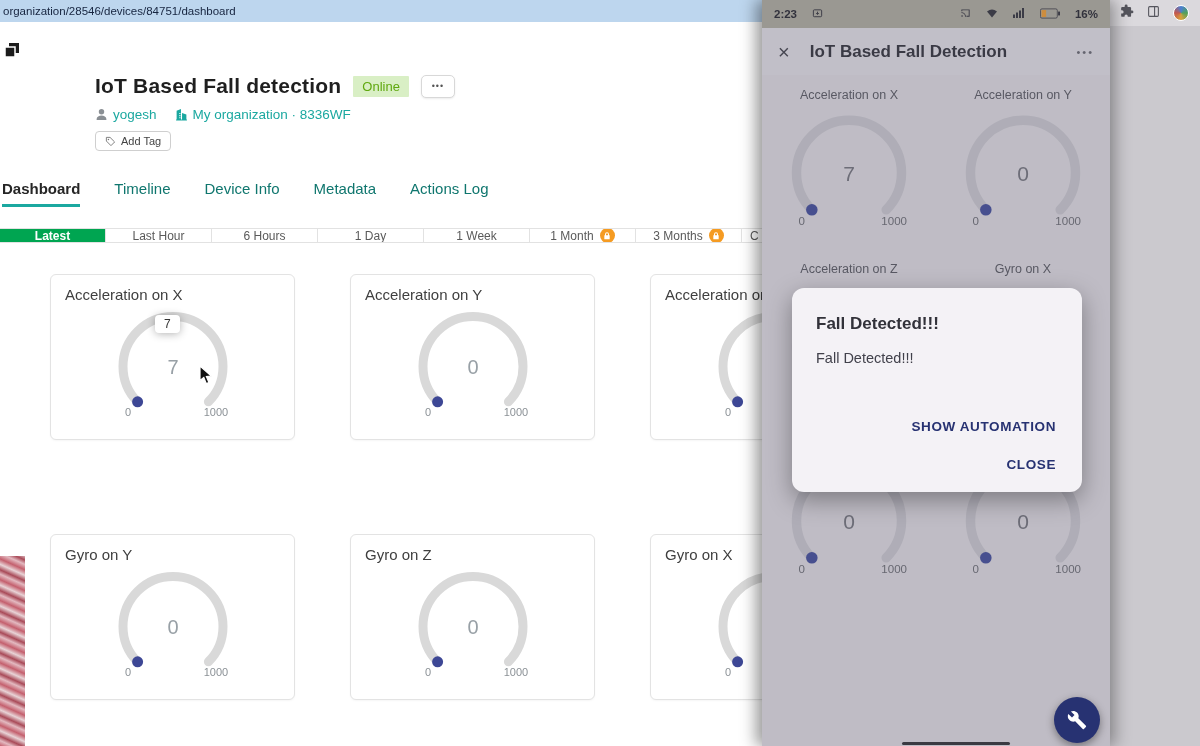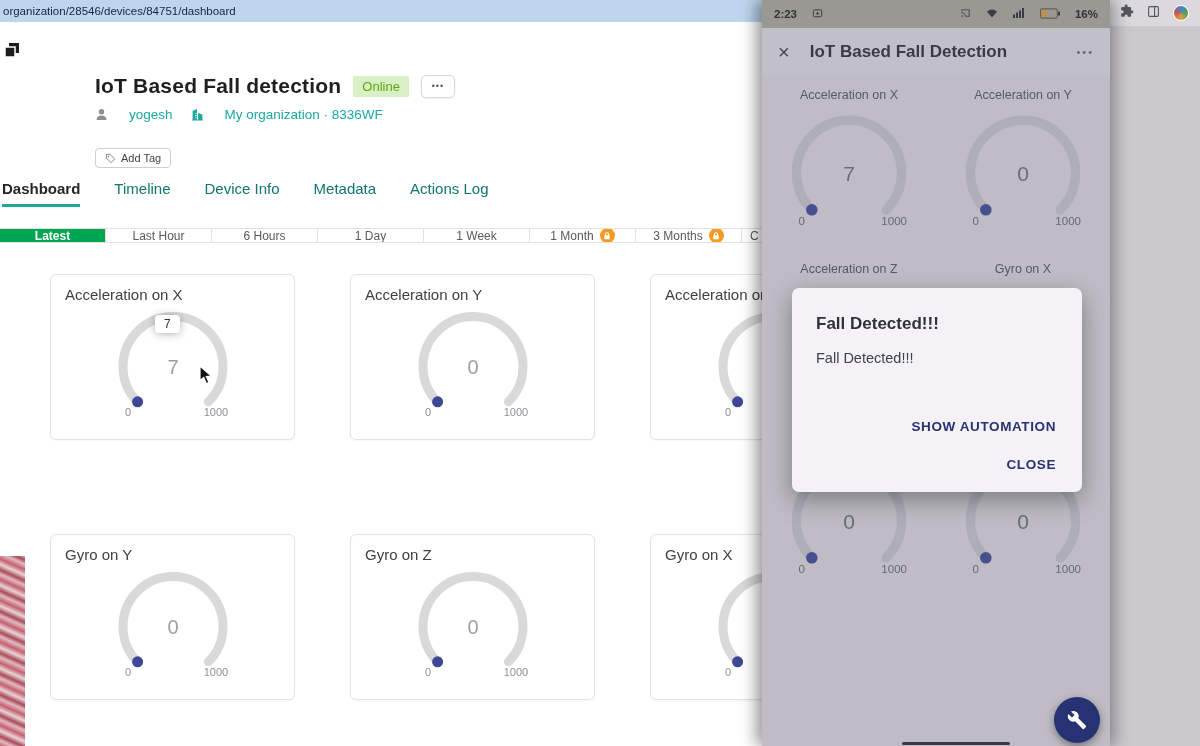--- a/index.html
+++ b/index.html
@@ -19,22 +19,22 @@
   .logo{position:absolute;left:2px;top:54px;width:88px;text-align:center}
   .logo-brand{font-size:8px;font-weight:bold;color:#c62828;letter-spacing:.3px;margin-top:2px}
   .logo-script{display:block;margin:1px auto 0}
 
   .dev-header{position:absolute;left:95px;top:52px}
   .title-row{display:flex;align-items:center;gap:12px}
   .title-row h1{font-size:21px;font-weight:bold;color:#1f1f1f;letter-spacing:.2px}
   .badge{background:var(--badge-green-bg);color:var(--badge-green-text);font-size:13px;font-weight:normal;padding:3px 9px;border-radius:1px}
   .menu-btn{background:#fff;border:1px solid #d8d8d8;border-radius:5px;width:34px;height:23px;font-size:9px;color:#555;letter-spacing:1px;cursor:pointer;box-shadow:0 1px 2px rgba(0,0,0,.08)}
   .meta-row{display:flex;align-items:center;gap:18px;margin-top:9px}
-  .meta{display:inline-flex;align-items:center;gap:21px;font-size:13.5px;color:var(--teal)}
-  .tag-row{margin-top:26px}
+  .meta{display:inline-flex;align-items:center;gap:5px;font-size:13.5px;color:var(--teal)}
+  .tag-row{margin-top:9px}
   .addtag{display:inline-flex;align-items:center;gap:5px;background:#fff;border:1px solid #cfcfcf;border-radius:4px;padding:3px 9px;font-size:11px;color:#444;cursor:pointer}
 
   .tabs{position:absolute;left:2px;top:158px;display:flex;gap:34px}
   .tab{font-size:15px;color:#0f766e;padding-bottom:7px;cursor:pointer}
   .tab.active{color:#262626;font-weight:bold;border-bottom:3px solid var(--teal)}
 
   .rangebar{position:absolute;left:0;top:206px;width:762px;height:15px;display:flex;border-top:1px solid #e2e2e2;border-bottom:1px solid #e2e2e2;background:#fff;overflow:hidden}
   .rseg{width:106px;flex:none;display:flex;align-items:center;justify-content:center;gap:6px;font-size:12px;color:#5a5a5a;border-right:1px solid #e2e2e2;background:#fff;cursor:pointer}
   .rseg.active{background:var(--active-green);color:#fff;font-weight:bold}
   .rseg:last-child{flex:1;border-right:none;justify-content:flex-start;padding-left:8px}
@@ -69,21 +69,21 @@
   .p-menu{color:#63636d;font-size:11px;letter-spacing:2px;cursor:pointer}
   .p-grid{position:absolute;top:78px;left:0;width:348px;display:grid;grid-template-columns:174px 174px;grid-auto-rows:174px}
   .pcell{padding-top:10px;text-align:center}
   .plabel{font-size:12.5px;color:#53535d;height:16px}
   .g-phone{margin-top:2px}
   .g-phone .gauge-svg{width:168px;height:122px}
   .g-phone .g-arc{stroke:#c2bfc8}
   .g-phone .g-val{fill:#6e6e78}
   .g-phone .g-axis{fill:#66666f}
   .p-scrim{position:absolute;inset:0;background:rgba(110,108,122,.22);z-index:20}
-  .p-modal{position:absolute;left:30px;top:288px;width:290px;height:204px;background:#f4f2f6;border-radius:7px;box-shadow:0 8px 24px rgba(0,0,0,.35);z-index:30;padding:26px 24px}
+  .p-modal{position:absolute;left:30px;top:288px;width:290px;height:204px;background:#f4f2f6;border-radius:12px;box-shadow:0 8px 24px rgba(0,0,0,.35);z-index:30;padding:26px 24px}
   .m-title{font-size:17px;font-weight:bold;color:#32323a}
   .m-body{font-size:14.5px;color:#41414b;margin-top:16px}
   .m-actions{position:absolute;right:20px;bottom:16px;display:flex;flex-direction:column;align-items:flex-end;gap:15px}
   .m-btn{background:none;border:none;font-family:inherit;font-size:13.5px;font-weight:bold;letter-spacing:.6px;color:var(--phone-navy);cursor:pointer;padding:4px 6px}
   .fab{position:absolute;right:10px;bottom:3px;width:46px;height:46px;border-radius:50%;background:var(--phone-navy);border:none;z-index:40;display:flex;align-items:center;justify-content:center;box-shadow:0 3px 8px rgba(0,0,0,.4);cursor:pointer}
   .gesture{position:absolute;left:140px;bottom:1px;width:108px;height:3px;background:#3a3a42;border-radius:2px;z-index:40}
 
   
   .right-chrome{position:absolute;left:1110px;top:0;width:90px;height:746px;background:#cbc9ce;z-index:5}
   .rc-toolbar{height:26px;background:#dbd9dd;display:flex;align-items:center;gap:13px;padding-left:10px}

